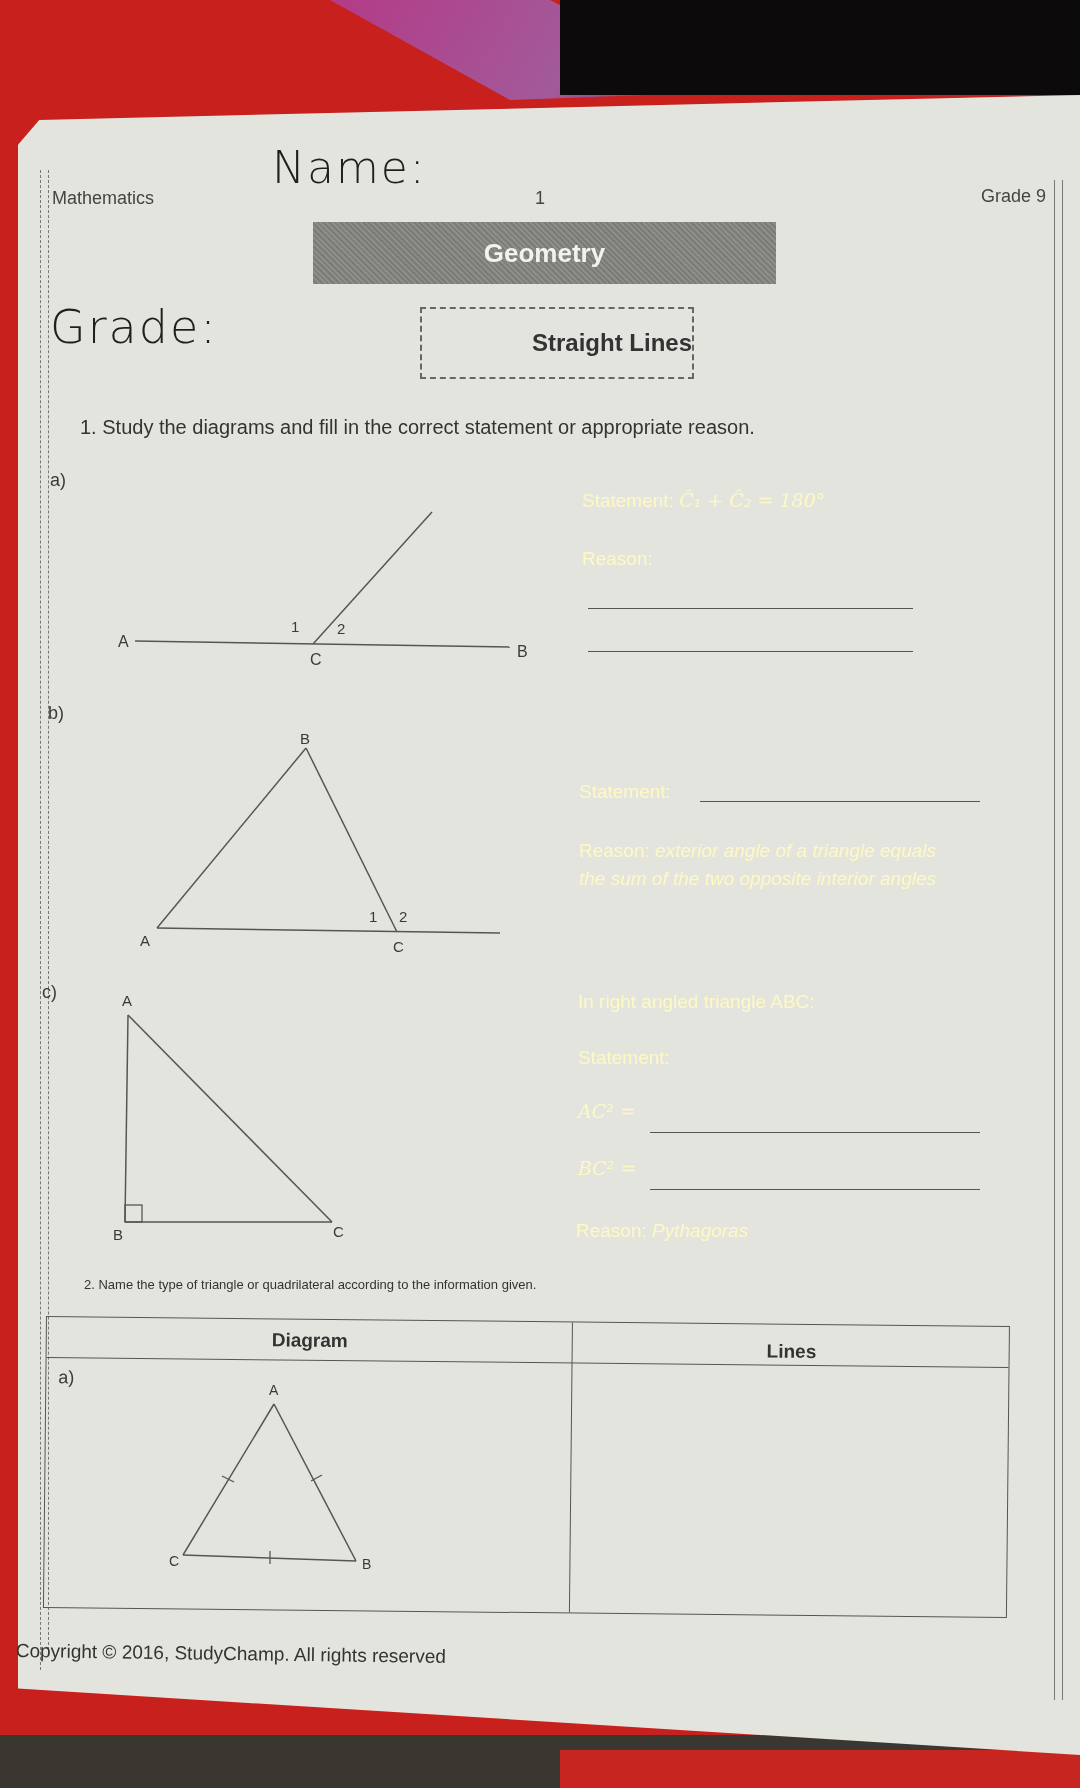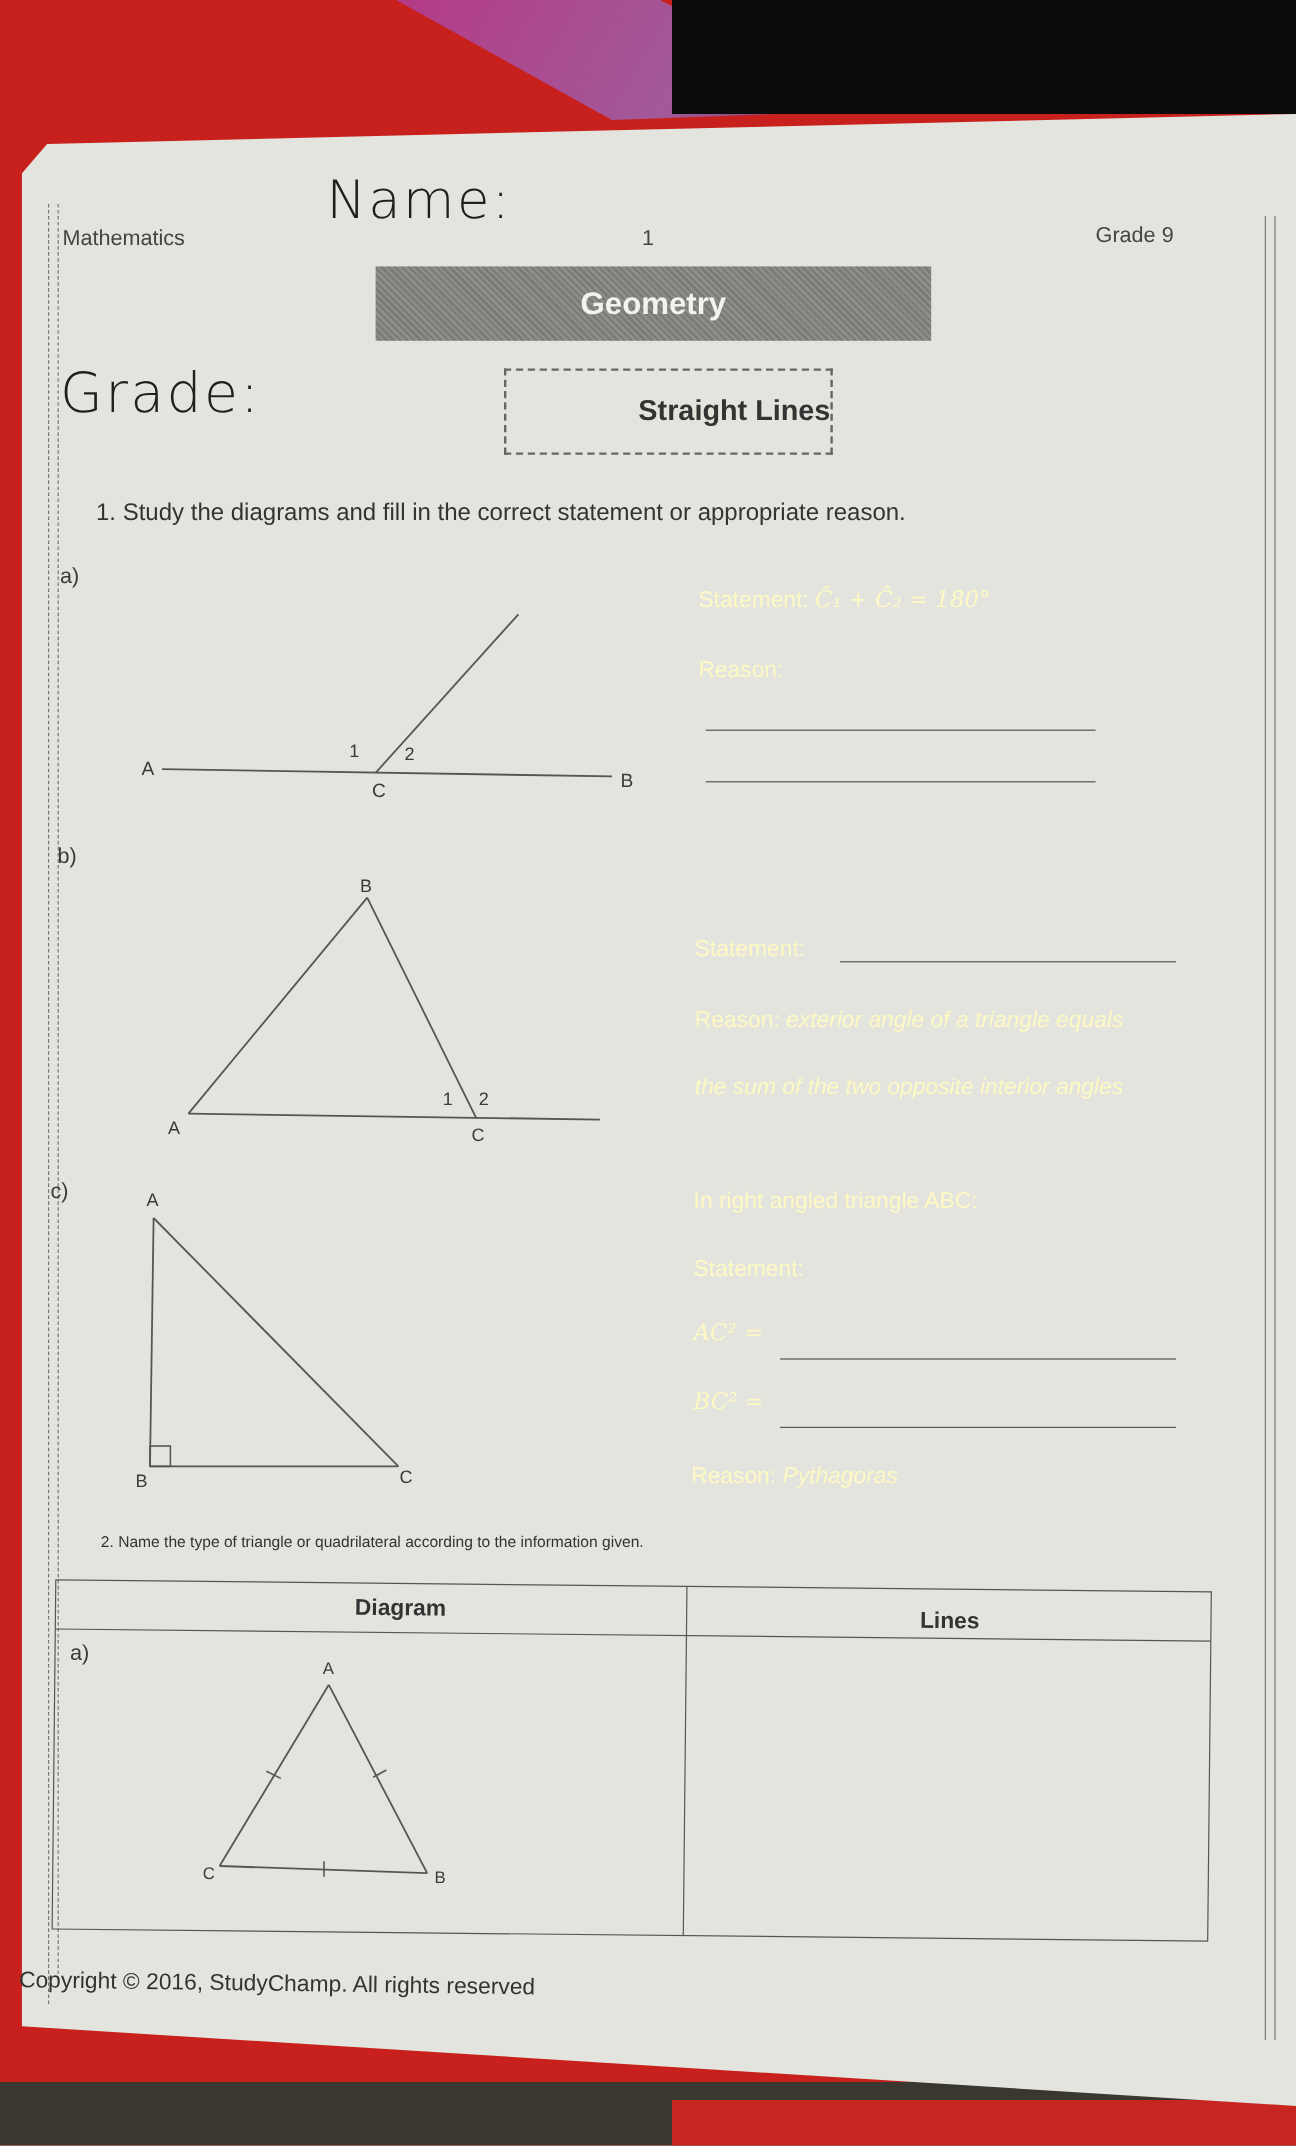--- a/index.html
+++ b/index.html
@@ -31,21 +31,21 @@
   }
   .banner span { color: #f2f2ee; font-weight: bold; font-size: 26px; }
   .subtitle-box {
     position: absolute; left: 420px; top: 307px; width: 270px; height: 68px;
     border: 2px dashed #666; display: flex; align-items: center; justify-content: flex-end;
   }
   .subtitle-box span { font-weight: bold; font-size: 24px; color: #333; }
   .q { font-size: 20px; color: #333; margin-left: 32px; }
   .lbl { font-size: 18px; color: #3a3a3a; }
   .txt { font-size: 19px; color: #fef9c3; }
-  .it { font-style: italic; margin-top: 28px; }
+  .it { font-style: italic; }
   .blank { position: absolute; border-bottom: 1.5px solid #555; height: 0; }
   .math { font-family: "DejaVu Serif", serif; font-style: italic; }
   svg { position: absolute; overflow: visible; }
   .table {
     position: absolute; left: 46px; top: 1316px; width: 962px; height: 290px;
     border: 1.5px solid #555; transform: rotate(0.6deg); transform-origin: left top;
   }
   .table .vline { position: absolute; left: 525px; top: 0; bottom: 0; border-left: 1.5px solid #555; }
   .table .hline { position: absolute; left: 0; right: 0; top: 40px; border-top: 1.5px solid #555; }
   .th { position: absolute; font-weight: bold; font-size: 19px; color: #333; }
@@ -61,21 +61,21 @@
 <div class="paper"></div>
 
 <div class="margin-line" style="left:40px; height:1500px;"></div>
 <div class="margin-line" style="left:48px; height:1480px;"></div>
 <div class="margin-line" style="left:1054px; top:180px; height:1520px; border-left-style:solid;"></div>
 <div class="margin-line" style="left:1062px; top:180px; height:1520px; border-left-style:solid;"></div>
 
 <div class="abs hand" style="left:232px; top:142px; font-size:44px;margin-left:40px;">Name:</div>
 <div class="abs hdr-small" style="left:52px; top:188px;text-align:right;">Mathematics</div>
 <div class="abs hdr-small" style="left:535px; top:188px;">1</div>
-<div class="abs hdr-small" style="left:913px; top:186px;">Grade 9</div>
+<div class="abs hdr-small" style="left:981px; top:186px;">Grade 9</div>
 
 <div class="banner">
   <span>Geometry</span>
 </div>
 
 <div class="abs hand" style="left:50px; top:300px; font-size:46px;">Grade:</div>
 
 <div class="subtitle-box">
   <span>Straight Lines</span>
 </div>
@@ -141,21 +141,21 @@
 <div class="abs txt" style="left:576px; top:1220px;">
   <span>Reason:</span>
   <span class="it">Pythagoras</span>
 </div>
 
 <div class="abs q" style="left:52px; top:1277px; font-size:13px;">2.  Name the type of triangle or quadrilateral according to the information given.</div>
 
 <div class="table">
   <div class="vline"></div>
   <div class="hline"></div>
-  <div class="th" style="left:225px; top:10px;margin-left:24px;">Diagram</div>
+  <div class="th" style="left:225px; top:10px;">Diagram</div>
   <div class="th" style="left:720px; top:16px;">Lines</div>
   <div class="abs lbl" style="left:12px; top:50px;">a)</div>
   <div class="abs" style="left:535px; top:50px; width:410px; height:220px;"></div>
 </div>
 
 <svg style="left:0; top:0;" width="1080" height="1788">
   <line x1="274" y1="1404" x2="183" y2="1555" stroke="#555" stroke-width="1.5"></line>
   <line x1="274" y1="1404" x2="356" y2="1561" stroke="#555" stroke-width="1.5"></line>
   <line x1="183" y1="1555" x2="356" y2="1561" stroke="#555" stroke-width="1.5"></line>
   <line x1="222" y1="1476" x2="234" y2="1482" stroke="#555" stroke-width="1.3"></line>

